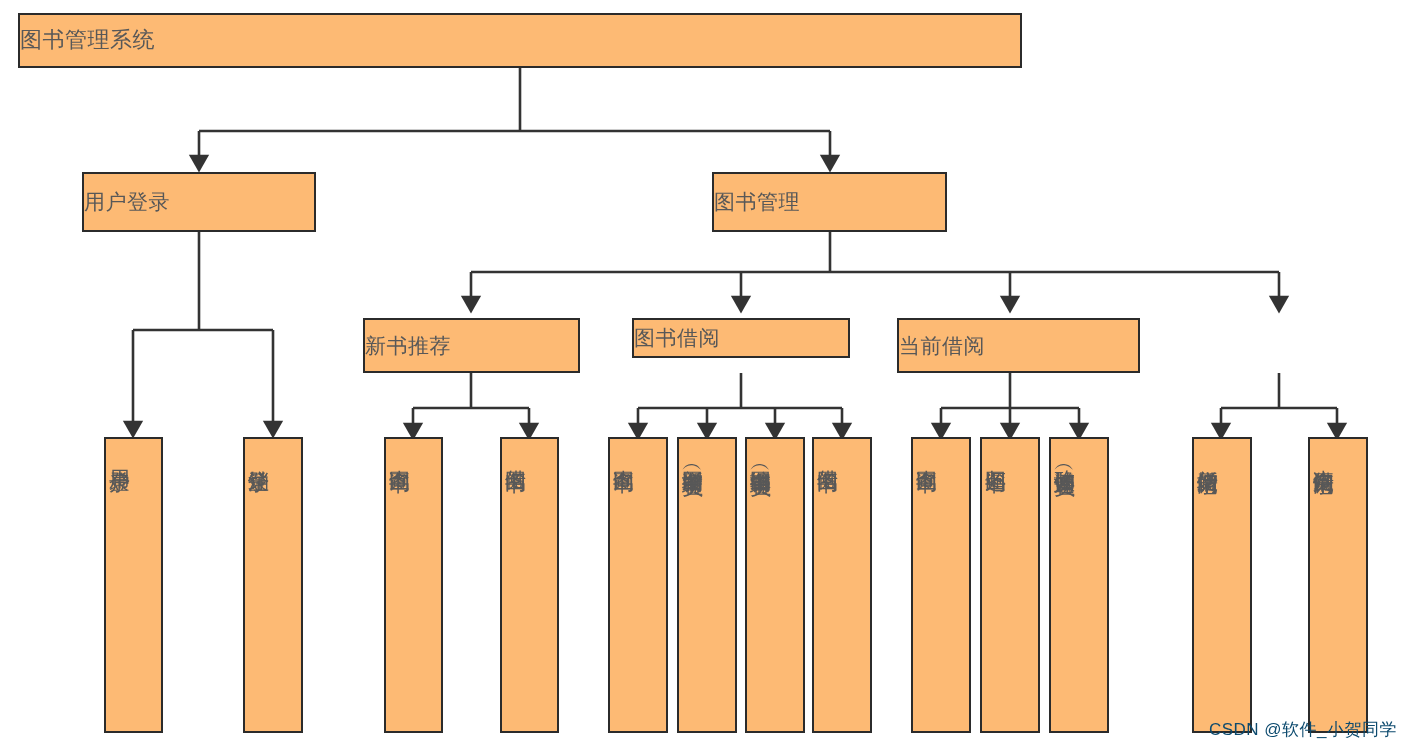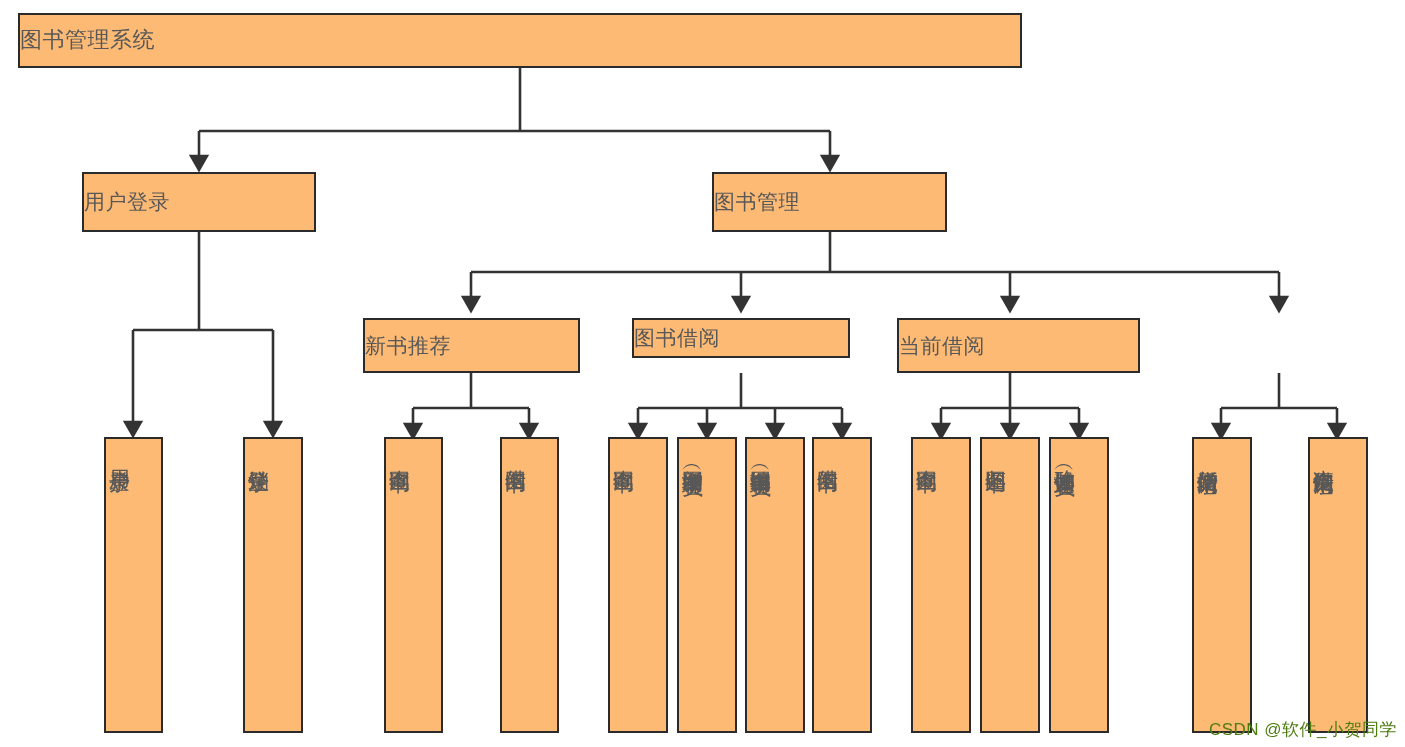--- a/index.html
+++ b/index.html
@@ -65,21 +65,21 @@
     max-height: 282px;
   }
   .node.vertical.tall .node-label {
     max-height: 284px;
   }
   #watermark {
     position: absolute;
     right: 8px;
     bottom: 6px;
     font-size: 17px;
-    color: #4d7c0f;
+    color: #0c4a6e;
     letter-spacing: 0.5px;
     white-space: nowrap;
     z-index: 5;
     user-select: none;
   }
 </style>
 </head>
 <body>
 
 <div id="diagram-root">

